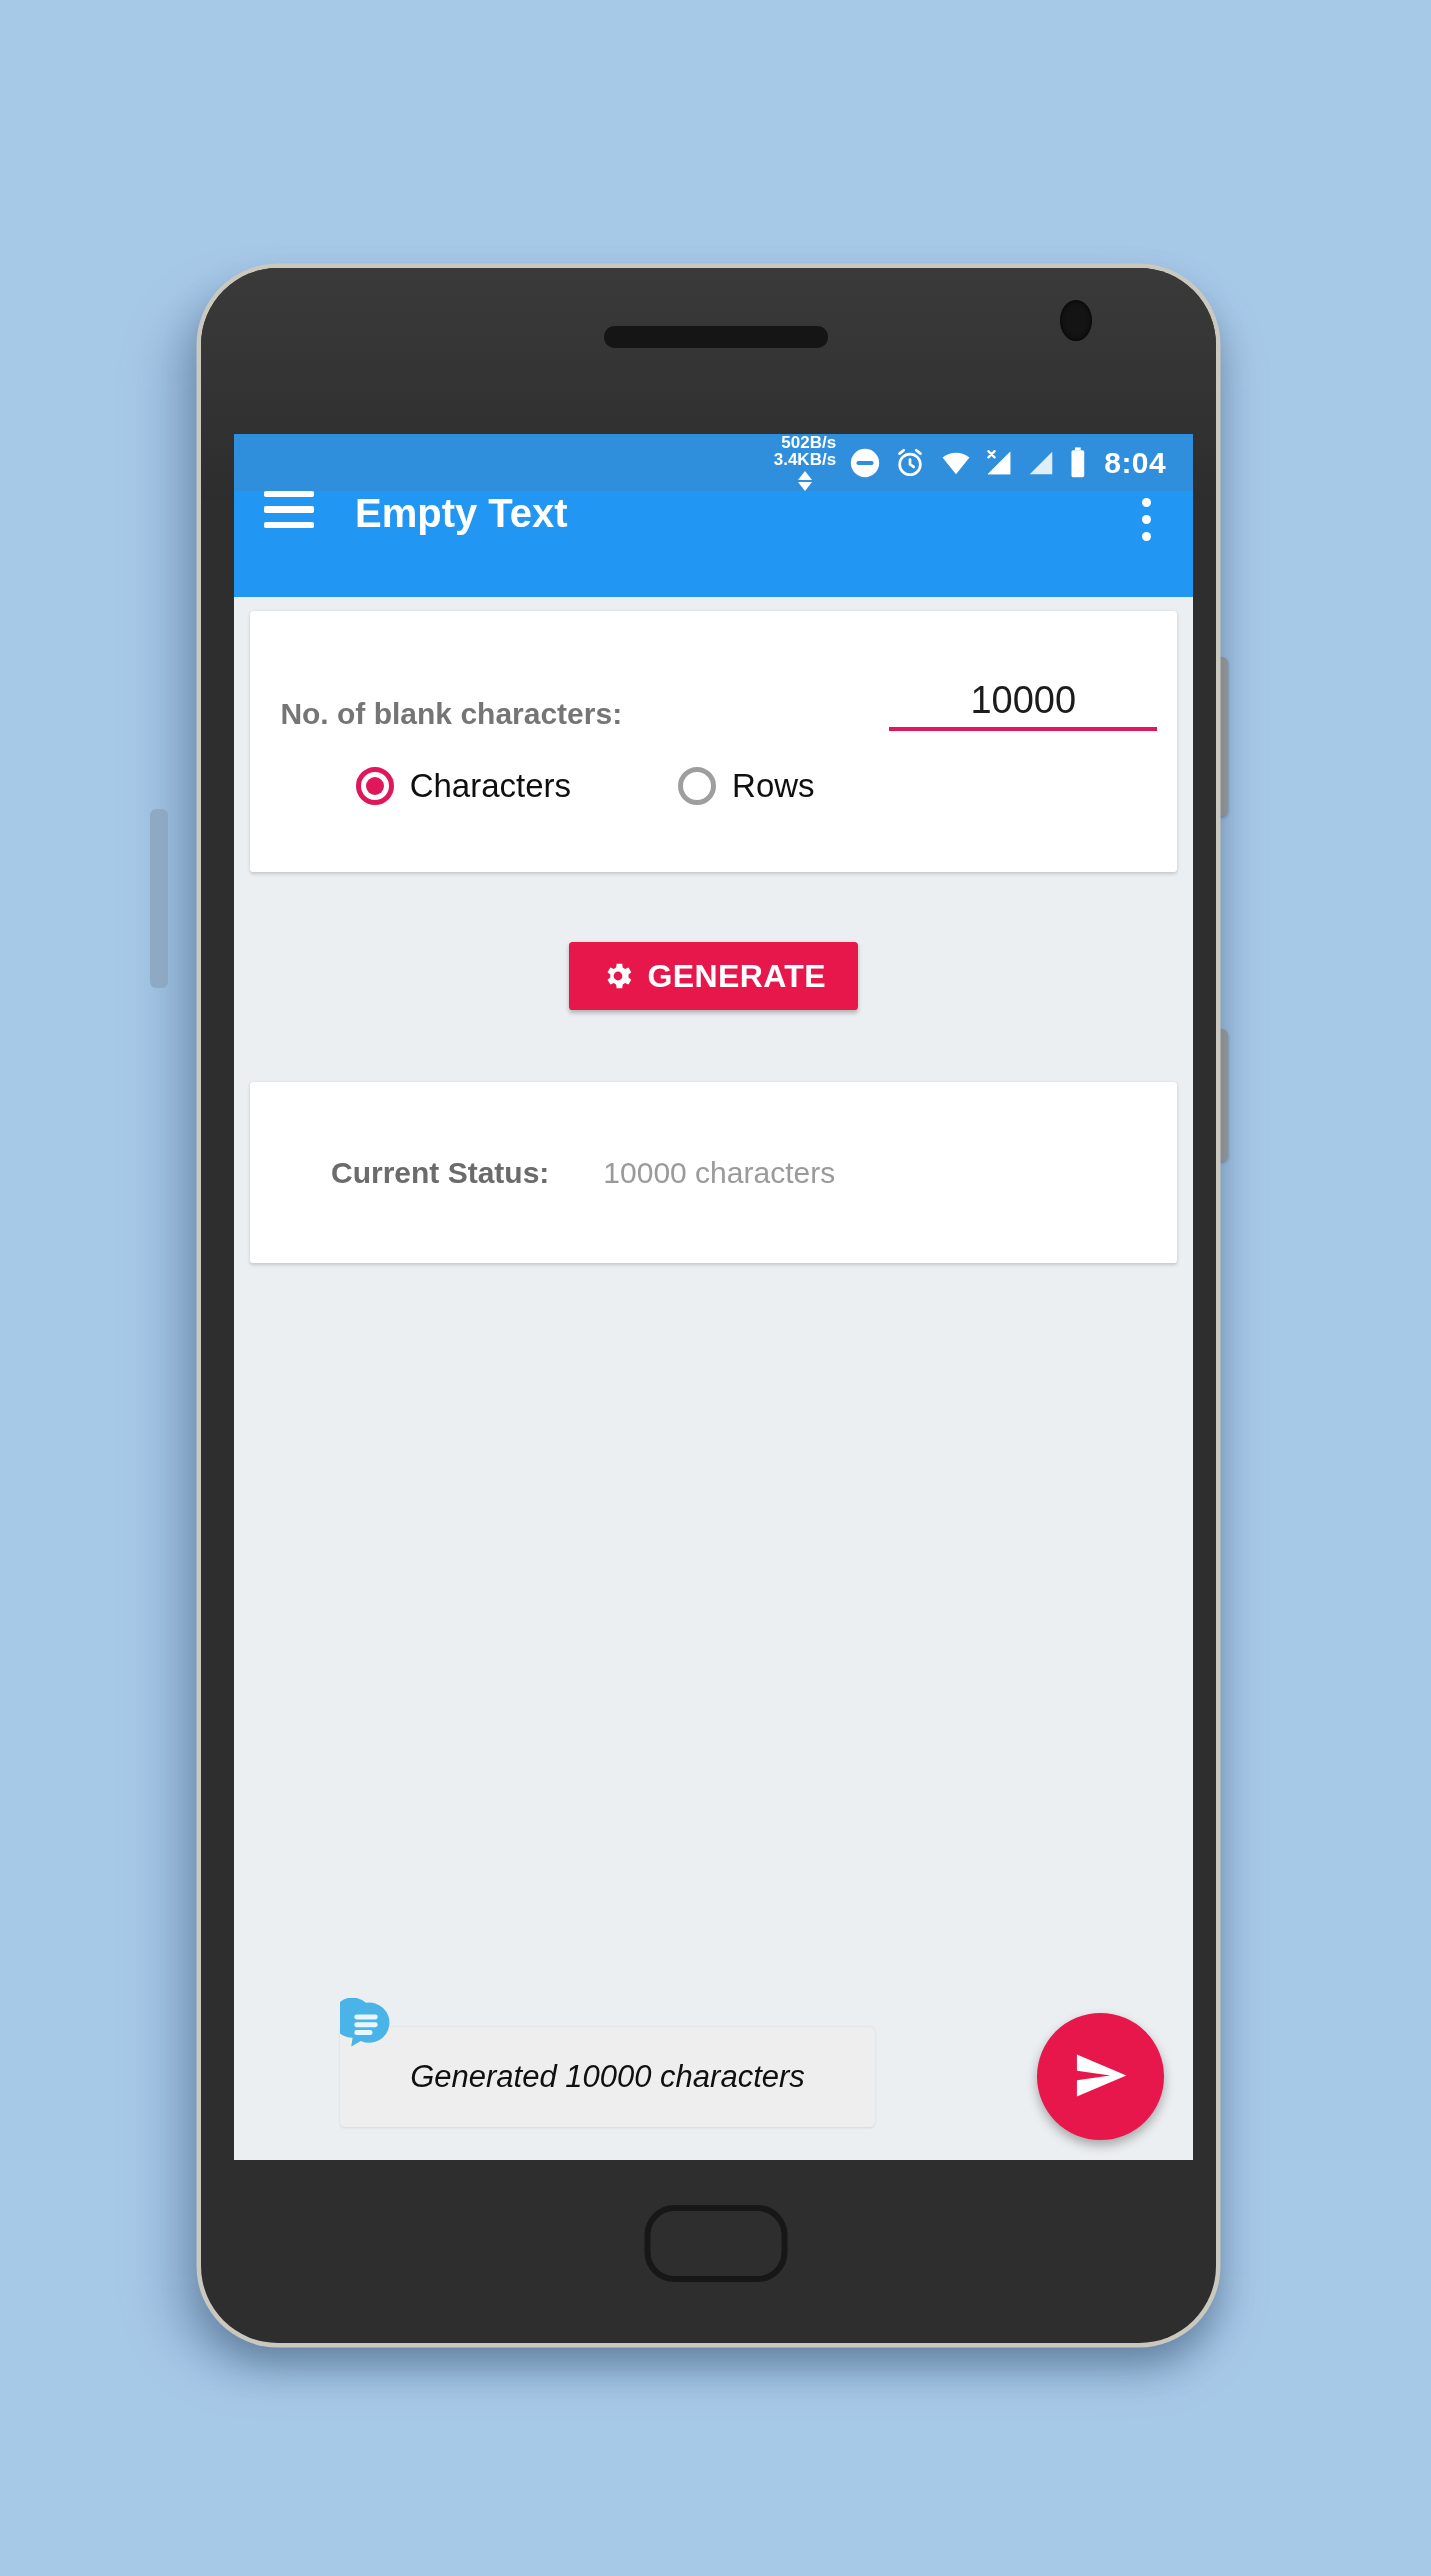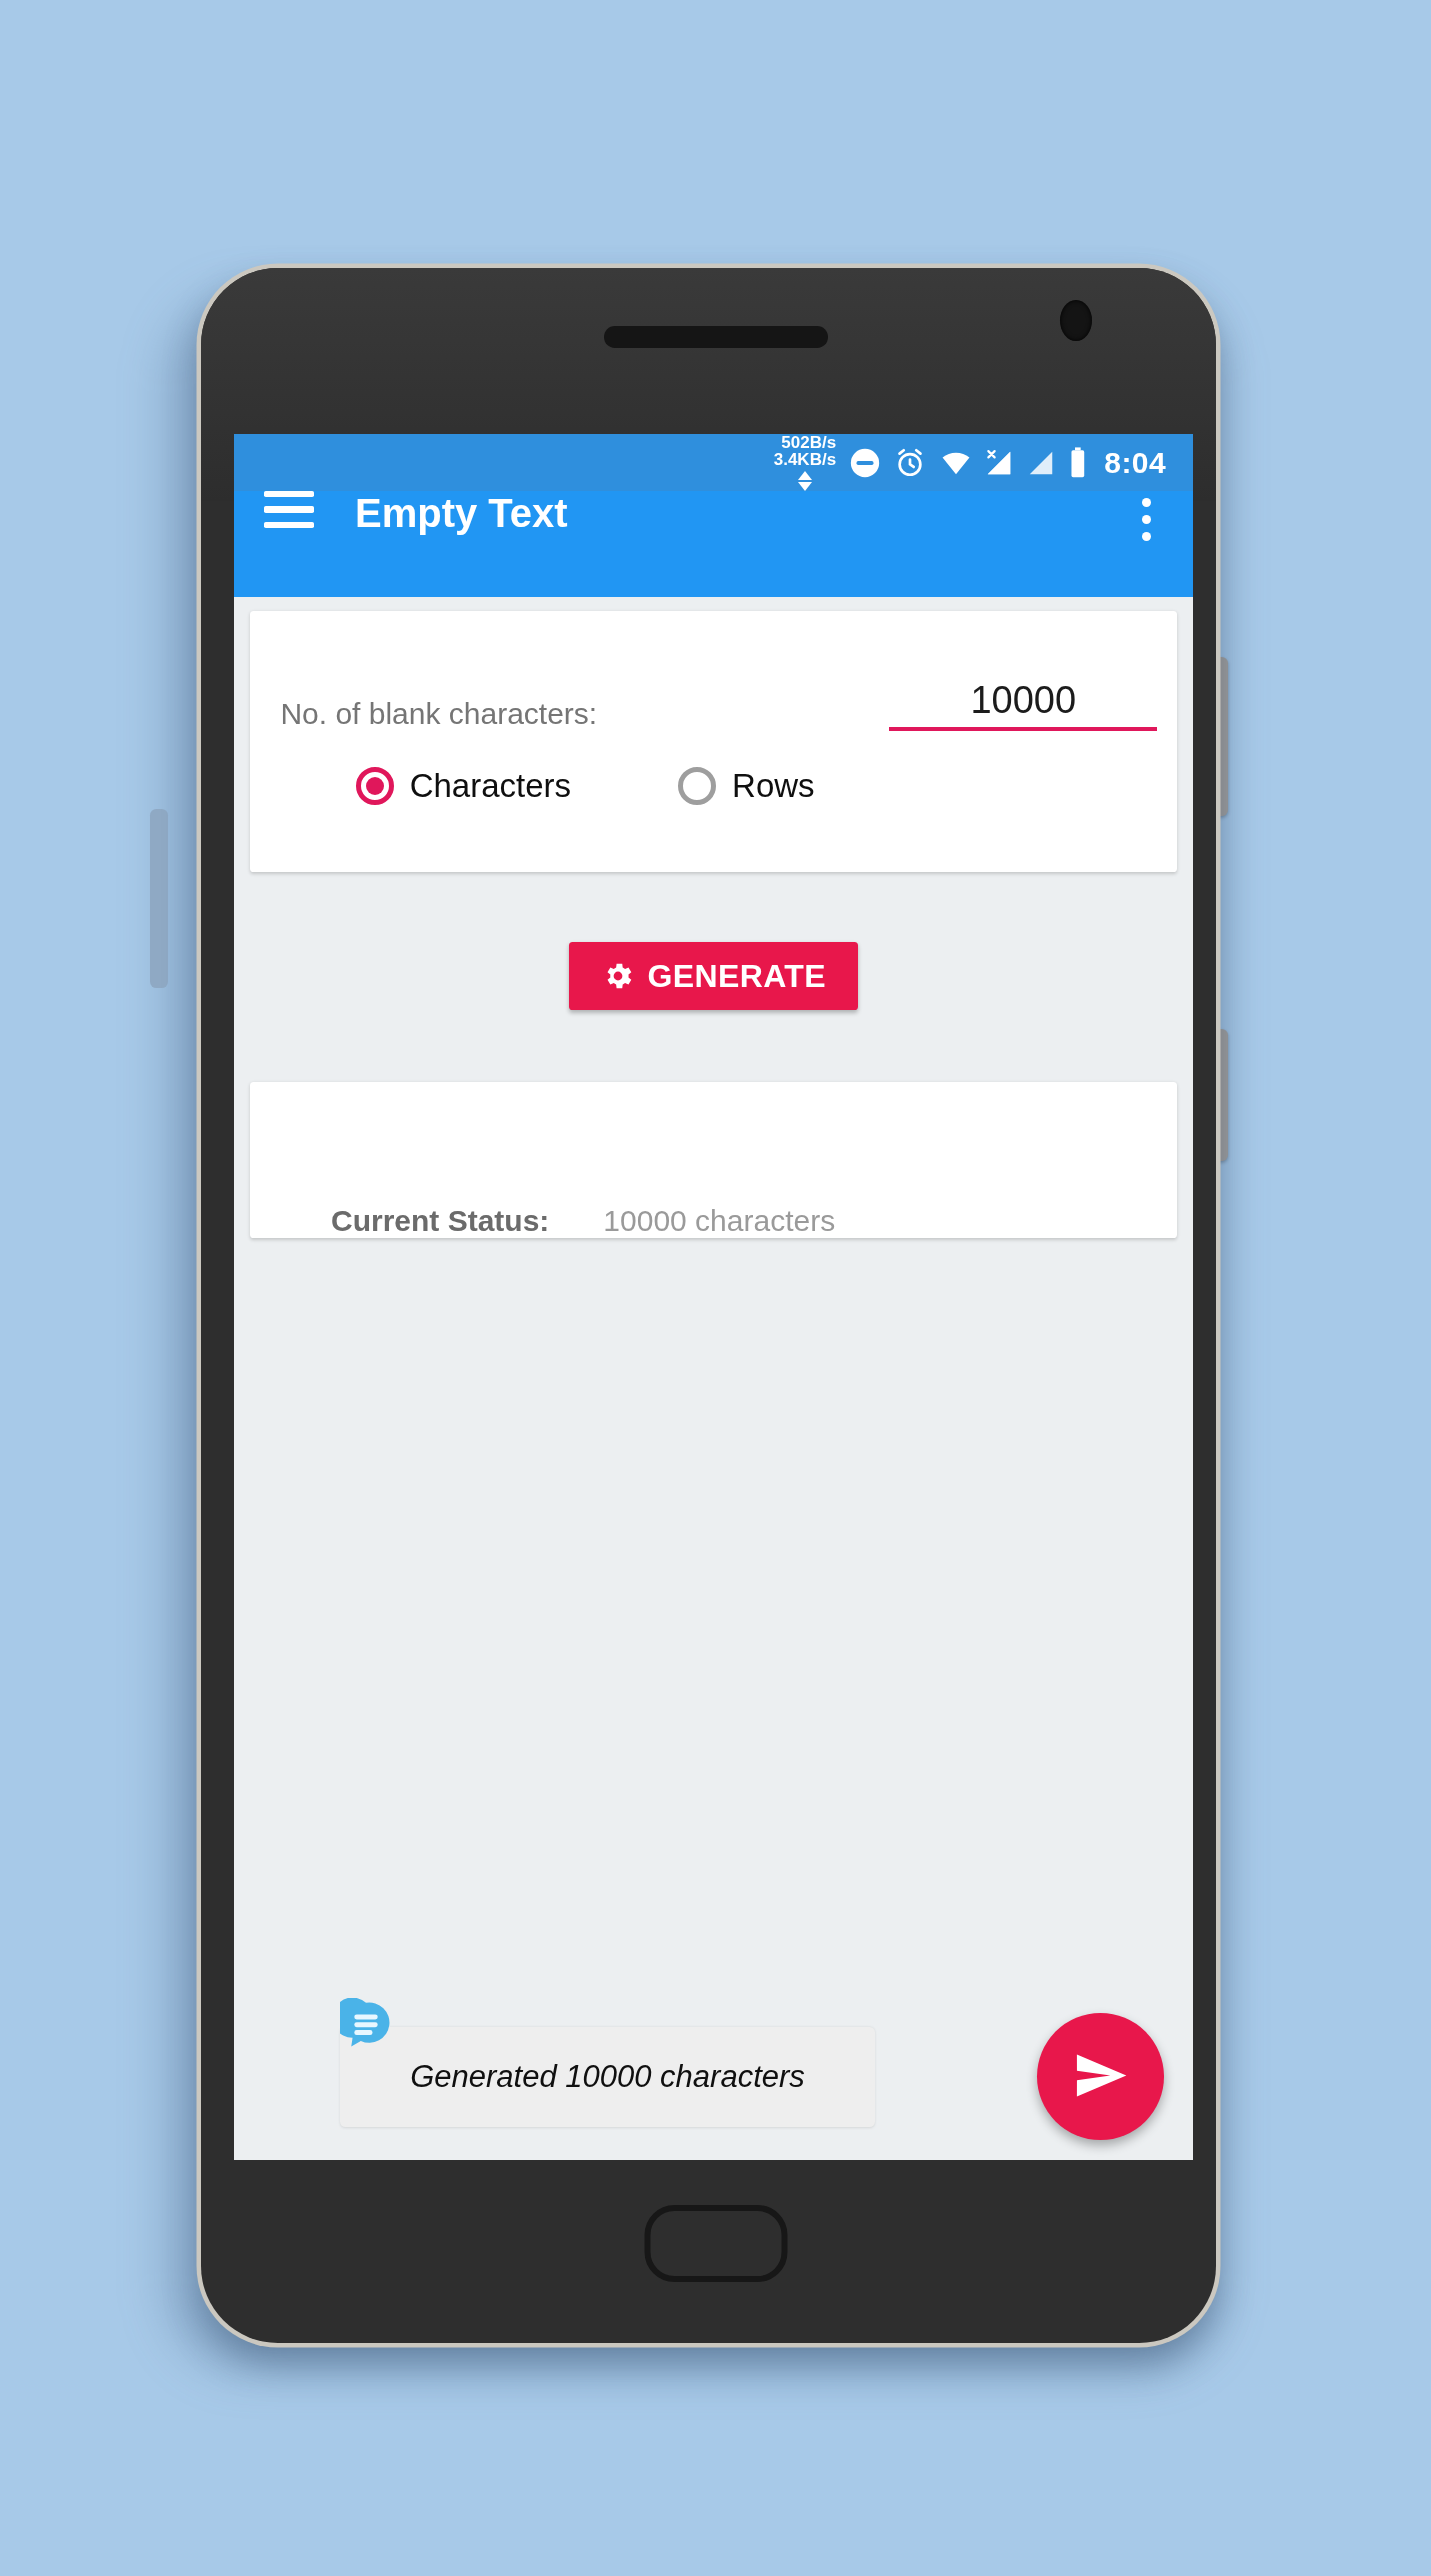--- a/index.html
+++ b/index.html
@@ -157,21 +157,21 @@
     gap: 36px;
   }
   .field-row {
     display: flex;
     align-items: flex-end;
     justify-content: space-between;
     padding-left: 10.7px;
   }
   .field-label {
     font-size: 30px;
-    font-weight: normal;
+    font-weight: bold;
     color: #757575;
     white-space: nowrap;
   }
   .field-input-wrap {
     width: 268px;
     border-bottom: 4.5px solid #e0175b;
     padding-bottom: 5.4px;
   }
   .field-input {
     width: 100%;
@@ -214,23 +214,23 @@
     font-size: 32px; font-weight: bold;
     letter-spacing: 0.4px;
     box-shadow: 0 2.7px 4.5px rgba(0,0,0,0.25);
     cursor: pointer;
   }
   .gear-icon { width: 34px; height: 34px; flex:none; }
 
   
   .card-status {
     margin-top: 72px;
-    height: 156px;
-    display: flex;
-    align-items: flex-end;
+    height: 181px;
+    display: flex;
+    align-items: center;
     padding-left: 81px;
     gap: 54px;
   }
   .status-label { font-size: 30px; font-weight: bold; color: #6b6b6b; white-space: nowrap; }
   .status-value { font-size: 30px; color: #9a9a9a; white-space: nowrap; }
 
   
   .toast {
     position: absolute;
     left: 106px;

